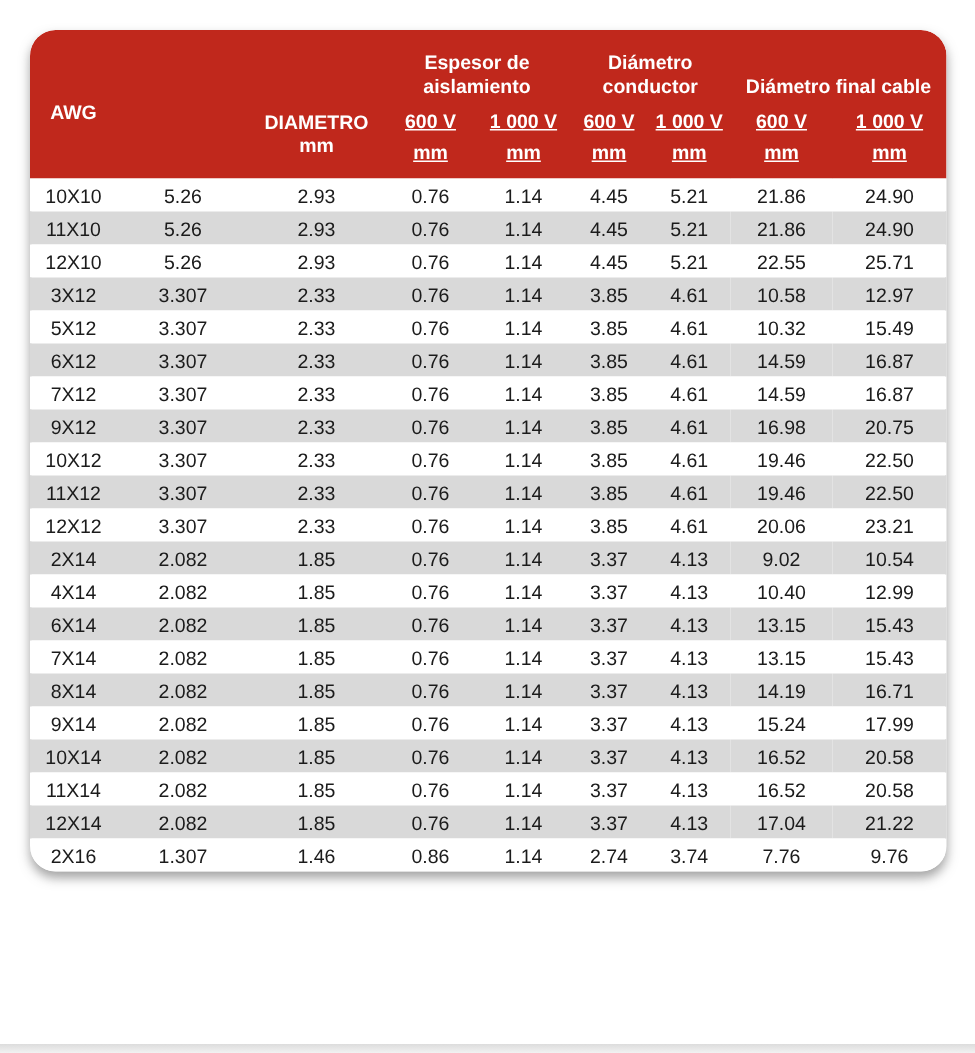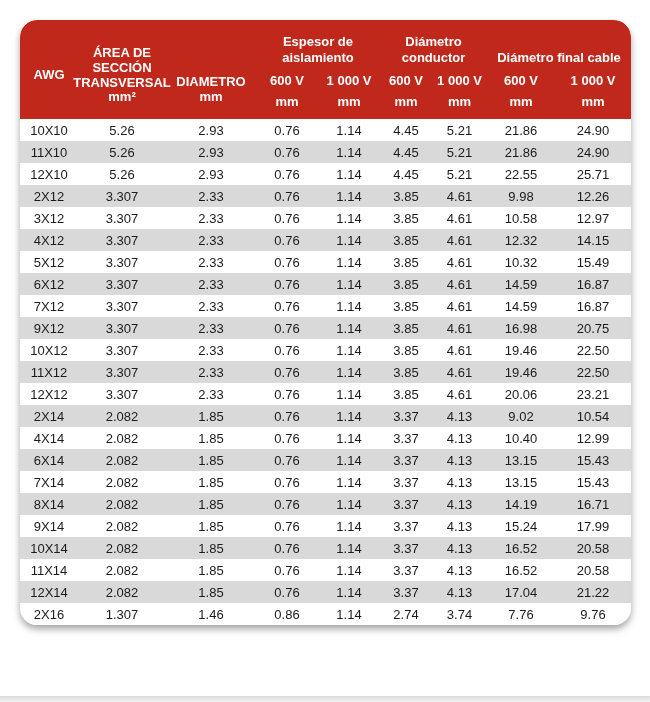--- a/index.html
+++ b/index.html
@@ -36,21 +36,21 @@
   .h-span { flex-direction: column; grid-row: 1 / 3; line-height: 1.14; }
   .h-awg      { grid-column: 1; padding-top: 12px; }
   .h-area     { grid-column: 2; padding-top: 12px; }
   .h-diam     { grid-column: 3; padding-top: 40px; }
   .h-group    { grid-row: 1; align-items: flex-end; padding-top: 8px; line-height: 1.25; }
   .h-group-1  { grid-column: 4 / 6; }
   .h-group-2  { grid-column: 6 / 8; }
   .h-group-3  { grid-column: 8 / 10; padding-top: 15px; }
   .h-group .glabel { display: block; max-width: 105px; }
   .h-group-3 .glabel { max-width: 140px; }
-  .h-sub { grid-row: 2; flex-direction: column; justify-content: center; padding-bottom: 3px; }
+  .h-sub { grid-row: 2; flex-direction: column; justify-content: center; padding-bottom: 3px; text-decoration: underline; }
   .h-sub .volt { display: block; }
   .h-sub .unit { display: block; margin-top: 6px; }
   .h-sub-1 { grid-column: 4; } .h-sub-2 { grid-column: 5; }
   .h-sub-3 { grid-column: 6; } .h-sub-4 { grid-column: 7; }
   .h-sub-5 { grid-column: 8; } .h-sub-6 { grid-column: 9; }
 
   
   table.spec {
     width: 611px;
     border-collapse: collapse;
@@ -80,26 +80,20 @@
 <body>
 
 <div class="page">
 
   <div class="card">
 
     <div class="header-grid">
 
       <div class="hcell h-span h-awg">AWG</div>
 
-      <div class="hcell h-span h-area">
-        <span>ÁREA DE</span>
-        <span>SECCIÓN</span>
-        <span>TRANSVERSAL</span>
-        <span>mm²</span>
-      </div>
 
       <div class="hcell h-span h-diam">
         <span>DIAMETRO</span>
         <span>mm</span>
       </div>
 
       <div class="hcell h-group h-group-1">
         <span class="glabel">Espesor de aislamiento</span>
       </div>
       <div class="hcell h-group h-group-2">
@@ -175,51 +169,29 @@
     <td>5.26</td>
     <td>2.93</td>
     <td>0.76</td>
     <td>1.14</td>
     <td>4.45</td>
     <td>5.21</td>
     <td>22.55</td>
     <td>25.71</td>
   </tr>
           <tr>
-    <td>2X12</td>
-    <td>3.307</td>
-    <td>2.33</td>
-    <td>0.76</td>
-    <td>1.14</td>
-    <td>3.85</td>
-    <td>4.61</td>
-    <td>9.98</td>
-    <td>12.26</td>
-  </tr>
-          <tr>
     <td>3X12</td>
     <td>3.307</td>
     <td>2.33</td>
     <td>0.76</td>
     <td>1.14</td>
     <td>3.85</td>
     <td>4.61</td>
     <td>10.58</td>
     <td>12.97</td>
-  </tr>
-          <tr>
-    <td>4X12</td>
-    <td>3.307</td>
-    <td>2.33</td>
-    <td>0.76</td>
-    <td>1.14</td>
-    <td>3.85</td>
-    <td>4.61</td>
-    <td>12.32</td>
-    <td>14.15</td>
   </tr>
           <tr>
     <td>5X12</td>
     <td>3.307</td>
     <td>2.33</td>
     <td>0.76</td>
     <td>1.14</td>
     <td>3.85</td>
     <td>4.61</td>
     <td>10.32</td>

